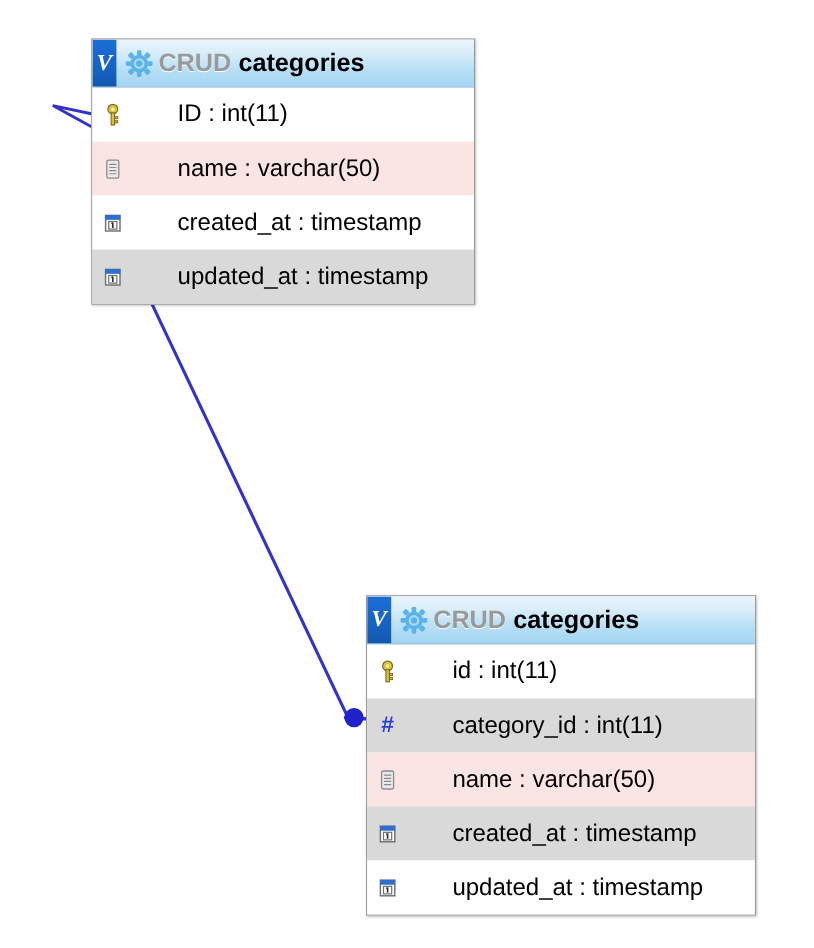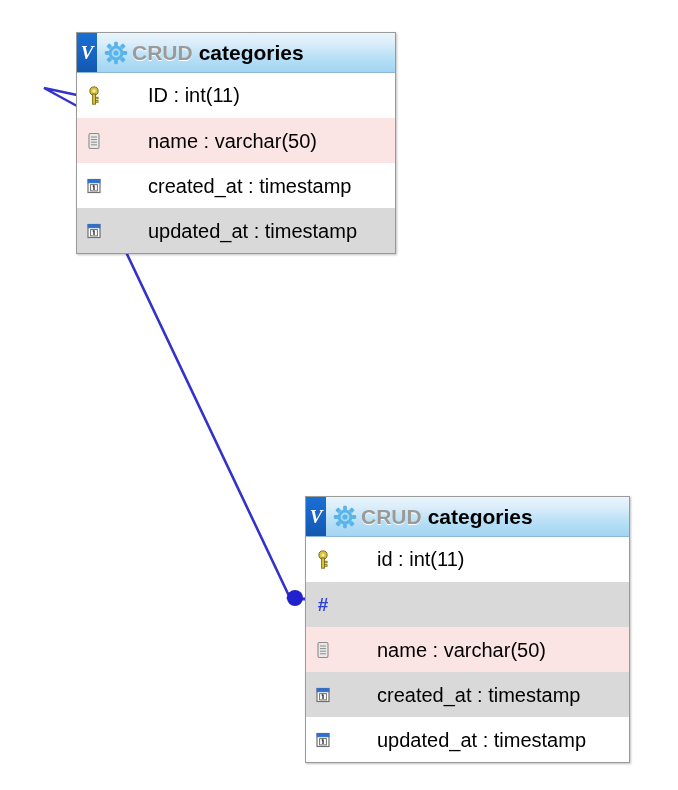--- a/index.html
+++ b/index.html
@@ -263,20 +263,21 @@
         <circle cx="9" cy="5" r="1.5" fill="#f7f0b5"></circle>
         <rect x="7.6" y="8" width="2.9" height="10.2" fill="#d8c441" stroke="#7d6b12" stroke-width="0.9"></rect>
         <rect x="10.5" y="11.2" width="2.6" height="1.7" fill="#d8c441" stroke="#7d6b12" stroke-width="0.8"></rect>
         <rect x="10.5" y="14.6" width="2.6" height="1.7" fill="#d8c441" stroke="#7d6b12" stroke-width="0.8"></rect>
       </svg>
       <span class="row-label">id : int(11)</span>
     </div>
 
     <div class="row row-gray">
       <div class="hash-icon">#</div>
+      <span class="row-label">category_id : int(11)</span>
     </div>
 
     <div class="row row-pink">
       <svg class="row-icon" viewBox="0 0 18 20">
         <rect x="4" y="2.5" width="10" height="15" rx="1.4" fill="#e9e9e9" stroke="#8c8c8c" stroke-width="1.1"></rect>
         <g stroke="#8c8c8c" stroke-width="1" stroke-linecap="round">
           <line x1="6.4" y1="6" x2="11.6" y2="6"></line>
           <line x1="6.4" y1="8.6" x2="11.6" y2="8.6"></line>
           <line x1="6.4" y1="11.2" x2="11.6" y2="11.2"></line>
           <line x1="6.4" y1="13.8" x2="11.6" y2="13.8"></line>

